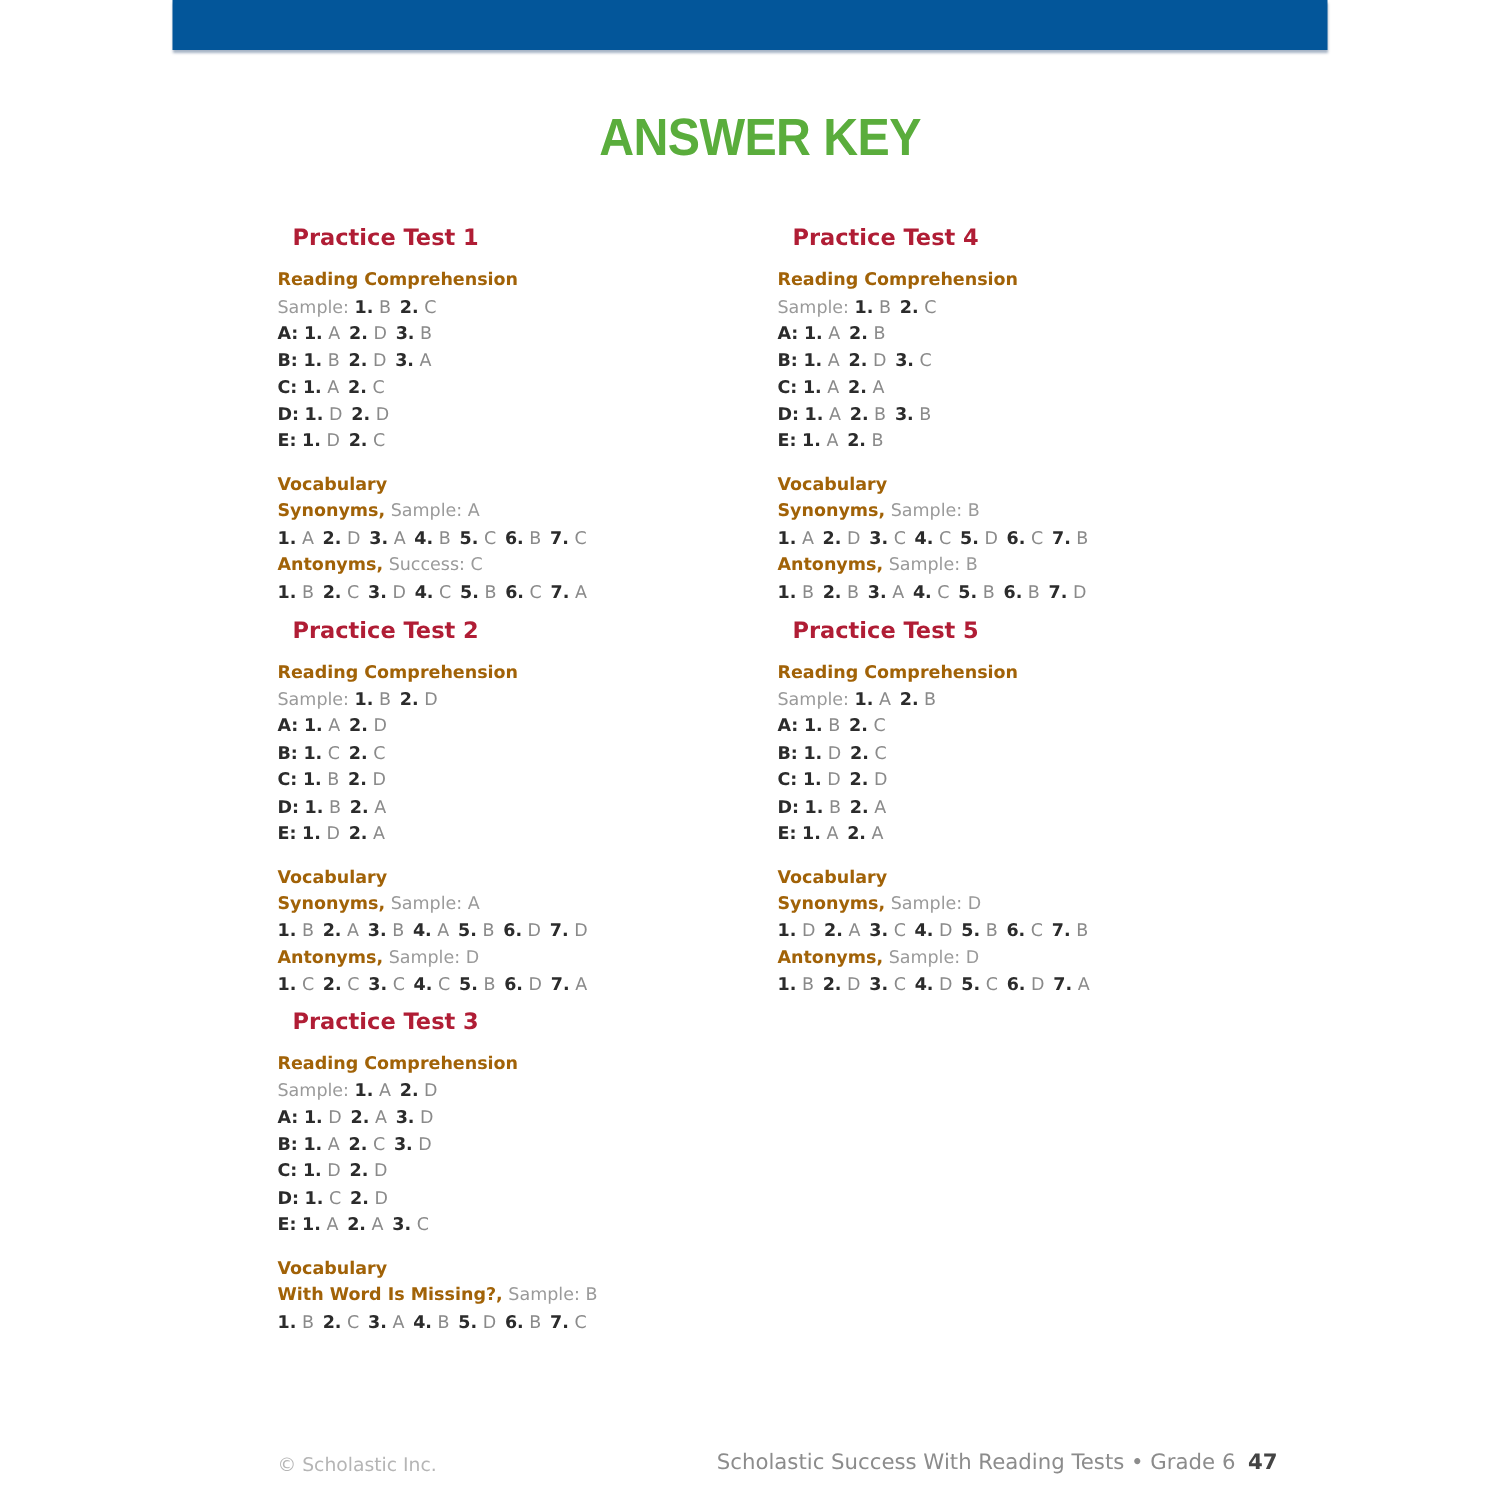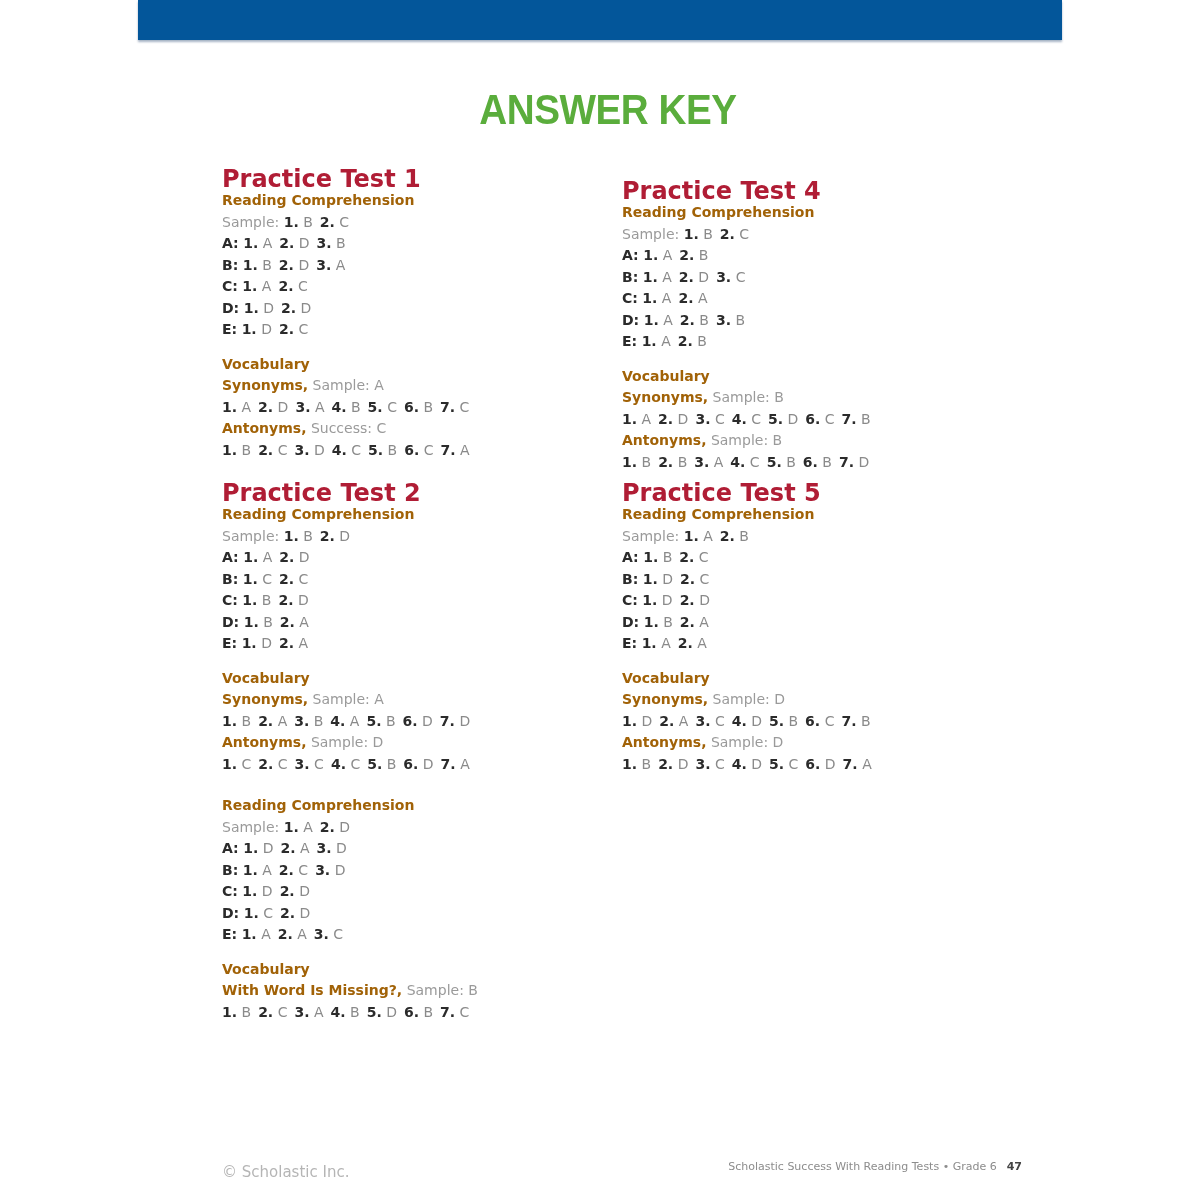--- a/index.html
+++ b/index.html
@@ -8,29 +8,29 @@
     .topbar { position:absolute; left:138px; top:0; width:924px; height:40px;
               background:#03569a; box-shadow:0 2px 2px rgba(0,40,90,0.35); }
     .title { position:absolute; left:0; width:1216px; top:86px; text-align:center;
              font-family:"Liberation Sans", sans-serif; font-weight:bold;
              font-size:42px; letter-spacing:-0.5px; color:#5aad3c;
              transform:scaleX(0.92); transform-origin:608px 0; }
     .col { position:absolute; width:360px; }
     .col.left { left:222px; }
     .col.right { left:622px; }
     .section { position:absolute; left:0; }
-    .ptitle { font-size:24px; font-weight:bold; color:#b01d35; line-height:22px; height:22px; margin:0; }
+    .ptitle { font-size:18px; font-weight:bold; color:#b01d35; line-height:22px; height:22px; margin:12px; }
     .line { font-size:14px; line-height:21.5px; height:21.5px; white-space:pre; }
     .sub { font-weight:bold; color:#a16207; }
     .light { color:#9a9a9a; }
     .num { font-weight:bold; color:#2b2b2b; }
     .ans { color:#8a8a8a; margin-right:7px; }
     .gap { height:13px; }
     .footer-left { position:absolute; left:222px; top:1163px; font-size:15px; color:#b5b5b5; }
-    .footer-right { position:absolute; right:178px; top:1160px; font-size:11px; color:#8c8c8c; }
+    .footer-right { position:absolute; right:178px; top:1160px; font-size:17px; color:#8c8c8c; }
     .page-num { font-weight:bold; color:#444; margin-left:10px; }
   </style>
 </head>
 <body>
 
 <div class="topbar"></div>
 <div class="title">ANSWER KEY</div>
 
 <div class="col left">
   <div class="section" style="top:168px">
@@ -59,35 +59,36 @@
       <div class="line"><span class="num">D:</span> <span class="num">1.</span> <span class="ans">B</span><span class="num">2.</span> <span class="ans">A</span></div>
       <div class="line"><span class="num">E:</span> <span class="num">1.</span> <span class="ans">D</span><span class="num">2.</span> <span class="ans">A</span></div>
       <div class="gap"></div>
       <div class="line sub">Vocabulary</div>
       <div class="line"><span class="sub">Synonyms,</span> <span class="light">Sample: A</span></div>
       <div class="line"><span class="num">1.</span> <span class="ans">B</span><span class="num">2.</span> <span class="ans">A</span><span class="num">3.</span> <span class="ans">B</span><span class="num">4.</span> <span class="ans">A</span><span class="num">5.</span> <span class="ans">B</span><span class="num">6.</span> <span class="ans">D</span><span class="num">7.</span> <span class="ans">D</span></div>
       <div class="line"><span class="sub">Antonyms,</span> <span class="light">Sample: D</span></div>
       <div class="line"><span class="num">1.</span> <span class="ans">C</span><span class="num">2.</span> <span class="ans">C</span><span class="num">3.</span> <span class="ans">C</span><span class="num">4.</span> <span class="ans">C</span><span class="num">5.</span> <span class="ans">B</span><span class="num">6.</span> <span class="ans">D</span><span class="num">7.</span> <span class="ans">A</span></div>
     </div>
   <div class="section" style="top:795px">
+      <div class="ptitle">Practice Test 3</div>
       <div class="line sub">Reading Comprehension</div>
       <div class="line"><span class="light">Sample:</span> <span class="num">1.</span> <span class="ans">A</span><span class="num">2.</span> <span class="ans">D</span></div>
       <div class="line"><span class="num">A:</span> <span class="num">1.</span> <span class="ans">D</span><span class="num">2.</span> <span class="ans">A</span><span class="num">3.</span> <span class="ans">D</span></div>
       <div class="line"><span class="num">B:</span> <span class="num">1.</span> <span class="ans">A</span><span class="num">2.</span> <span class="ans">C</span><span class="num">3.</span> <span class="ans">D</span></div>
       <div class="line"><span class="num">C:</span> <span class="num">1.</span> <span class="ans">D</span><span class="num">2.</span> <span class="ans">D</span></div>
       <div class="line"><span class="num">D:</span> <span class="num">1.</span> <span class="ans">C</span><span class="num">2.</span> <span class="ans">D</span></div>
       <div class="line"><span class="num">E:</span> <span class="num">1.</span> <span class="ans">A</span><span class="num">2.</span> <span class="ans">A</span><span class="num">3.</span> <span class="ans">C</span></div>
       <div class="gap"></div>
       <div class="line sub">Vocabulary</div>
       <div class="line"><span class="sub">With Word Is Missing?,</span> <span class="light">Sample: B</span></div>
       <div class="line"><span class="num">1.</span> <span class="ans">B</span><span class="num">2.</span> <span class="ans">C</span><span class="num">3.</span> <span class="ans">A</span><span class="num">4.</span> <span class="ans">B</span><span class="num">5.</span> <span class="ans">D</span><span class="num">6.</span> <span class="ans">B</span><span class="num">7.</span> <span class="ans">C</span></div>
     </div>
 </div>
 <div class="col right">
-  <div class="section" style="top:180px">
+  <div class="section" style="top:168px">
       <div class="ptitle">Practice Test 4</div>
       <div class="line sub">Reading Comprehension</div>
       <div class="line"><span class="light">Sample:</span> <span class="num">1.</span> <span class="ans">B</span><span class="num">2.</span> <span class="ans">C</span></div>
       <div class="line"><span class="num">A:</span> <span class="num">1.</span> <span class="ans">A</span><span class="num">2.</span> <span class="ans">B</span></div>
       <div class="line"><span class="num">B:</span> <span class="num">1.</span> <span class="ans">A</span><span class="num">2.</span> <span class="ans">D</span><span class="num">3.</span> <span class="ans">C</span></div>
       <div class="line"><span class="num">C:</span> <span class="num">1.</span> <span class="ans">A</span><span class="num">2.</span> <span class="ans">A</span></div>
       <div class="line"><span class="num">D:</span> <span class="num">1.</span> <span class="ans">A</span><span class="num">2.</span> <span class="ans">B</span><span class="num">3.</span> <span class="ans">B</span></div>
       <div class="line"><span class="num">E:</span> <span class="num">1.</span> <span class="ans">A</span><span class="num">2.</span> <span class="ans">B</span></div>
       <div class="gap"></div>
       <div class="line sub">Vocabulary</div>

